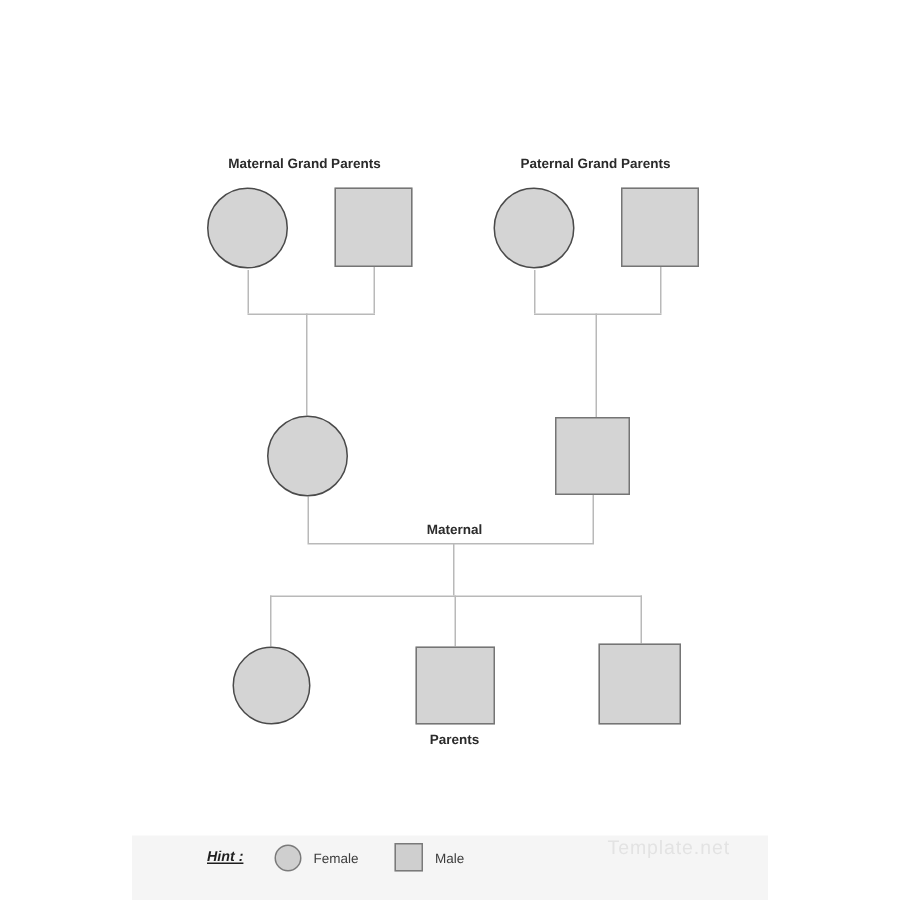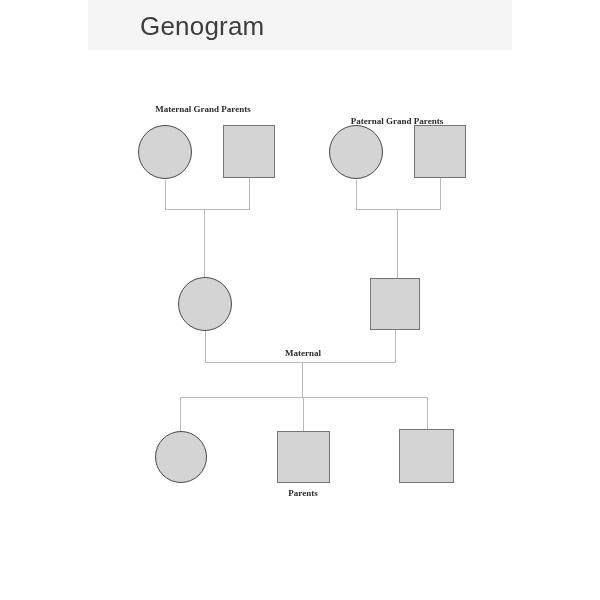--- a/index.html
+++ b/index.html
@@ -20,21 +20,21 @@
   .node { position:absolute; background:#d4d4d4; box-sizing:border-box; }
   .node.circle { border:1.5px solid #4a4a4a; border-radius:50%; }
   .node.square { border:1.5px solid #757575; }
   
   .line { position:absolute; background:#b9b9b9; }
   .vline { width:1px; }
   .hline { height:1px; }
   
   .glabel {
     position:absolute; transform:translateX(-50%);
-    font-size:9px; font-weight:700; color:#2b2b2b; white-space:nowrap;font-family:Liberation Serif, serif;
+    font-size:9px; font-weight:700; color:#2b2b2b; white-space:nowrap;
   }
   
   .hint-label {
     position:absolute; left:50px; top:9px;
     font-size:9.5px; font-weight:700; font-style:italic;
     text-decoration:underline; color:#1f1f1f; white-space:nowrap;
   }
   .legend-swatch { position:absolute; background:#cfcfcf; box-sizing:border-box; }
   .legend-circle { left:95px; top:6px; width:18px; height:18px; border:1px solid #7a7a7a; border-radius:50%; }
   .legend-square { left:175px; top:5px; width:19px; height:19px; border:1px solid #7a7a7a; }
@@ -45,26 +45,23 @@
     position:absolute; left:317px; top:0px;
     font-size:13px; font-weight:500; color:#e3e3e3; letter-spacing:0.6px;
     white-space:nowrap;
   }
 </style>
 </head>
 <body>
 
 <div class="canvas">
 
-  <div class="band header-band">
-    <h1 class="page-title">Genogram</h1>
-  </div>
 
   <div class="glabel" style="left:203px; top:104px;">Maternal Grand Parents</div>
-  <div class="glabel" style="left:397px; top:116px;">Paternal Grand Parents</div>
+  <div class="glabel" style="left:397px; top:104px;">Paternal Grand Parents</div>
   <div class="glabel" style="left:303px; top:348px;">Maternal</div>
   <div class="glabel" style="left:303px; top:488px;">Parents</div>
 
   <div class="line vline" style="left:165px; top:180px; height:29px;"></div>
   <div class="line vline" style="left:249px; top:178px; height:31px;"></div>
   <div class="line hline" style="left:165px; top:209px; width:85px;"></div>
   <div class="line vline" style="left:204px; top:209px; height:68px;"></div>
 
   <div class="line vline" style="left:356px; top:180px; height:29px;"></div>
   <div class="line vline" style="left:440px; top:178px; height:31px;"></div>
@@ -86,14 +83,22 @@
   <div class="node circle" style="left:329px; top:125px; width:54px; height:54px;"></div>
   <div class="node square" style="left:414px; top:125px; width:52px; height:53px;"></div>
 
   <div class="node circle" style="left:178px; top:277px; width:54px; height:54px;"></div>
   <div class="node square" style="left:370px; top:278px; width:50px; height:52px;"></div>
 
   <div class="node circle" style="left:155px; top:431px; width:52px; height:52px;"></div>
   <div class="node square" style="left:277px; top:431px; width:53px; height:52px;"></div>
   <div class="node square" style="left:399px; top:429px; width:55px; height:54px;"></div>
 
+  <div class="band footer-band">
+    <span class="hint-label">Hint :</span>
+    <span class="legend-swatch legend-circle"></span>
+    <span class="legend-label legend-label-female">Female</span>
+    <span class="legend-swatch legend-square"></span>
+    <span class="legend-label legend-label-male">Male</span>
+    <span class="watermark">Template.net</span>
+  </div>
 
 </div>
 
 </body></html>

